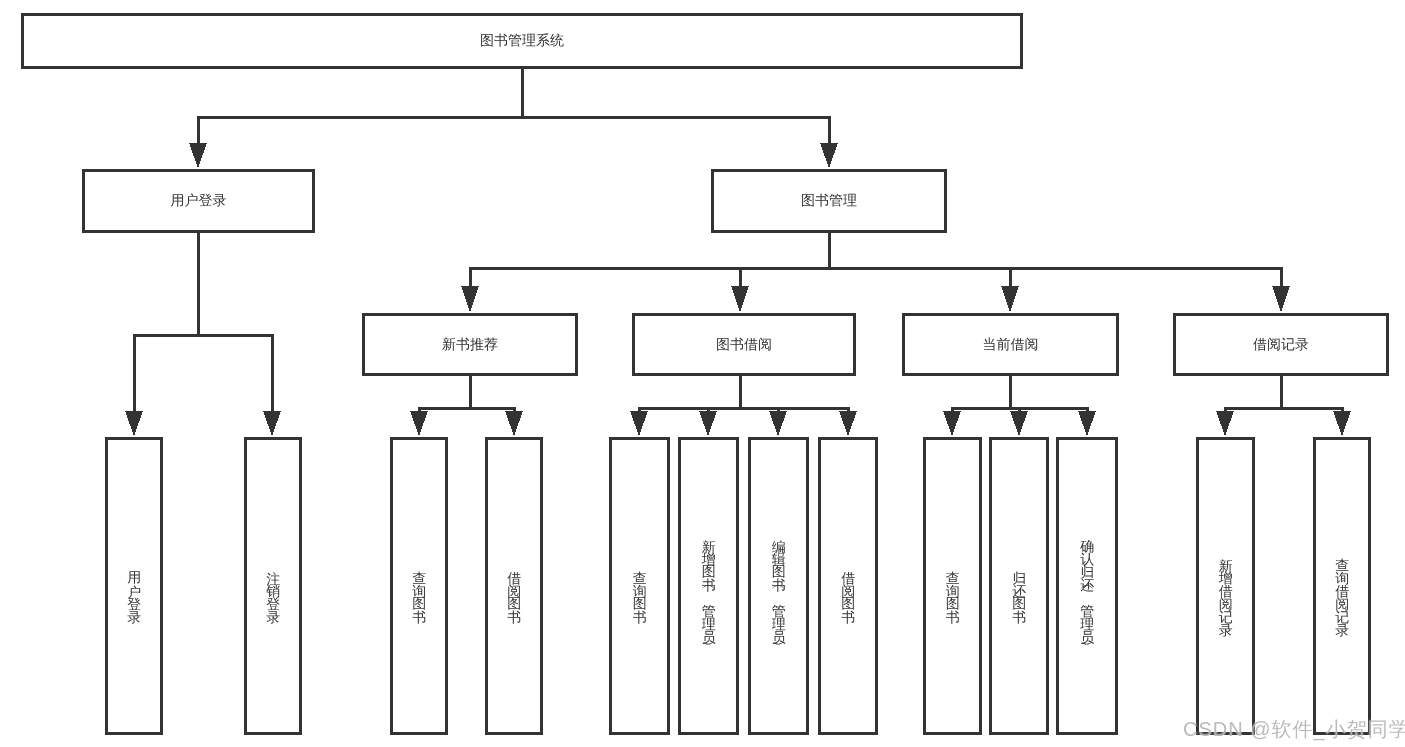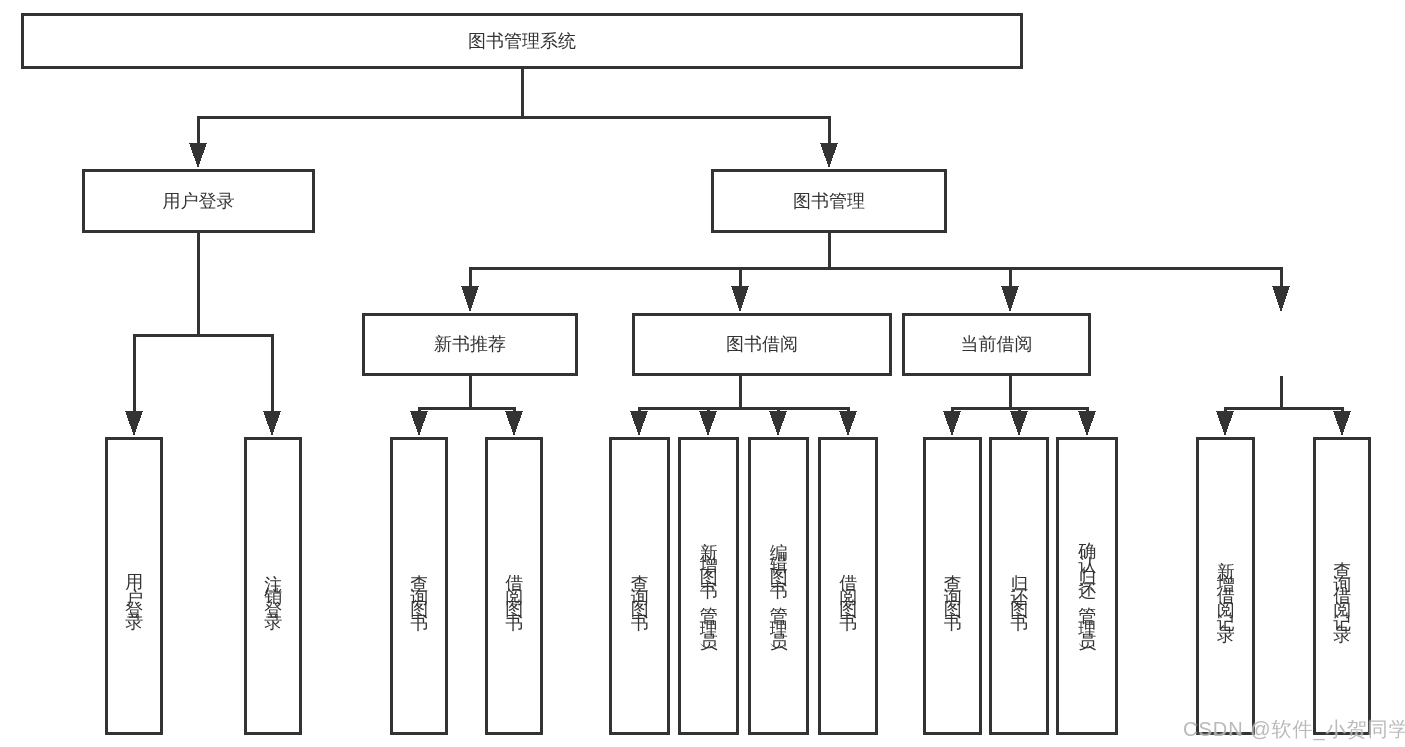--- a/index.html
+++ b/index.html
@@ -19,21 +19,21 @@
   }
   .node {
     position: absolute;
     box-sizing: border-box;
     border: 3px solid #333333;
     background: #ffffff;
     color: #333333;
     display: flex;
     align-items: center;
     justify-content: center;
-    font-size: 18px;
+    font-size: 14px;
     line-height: 1.25;
     text-align: center;
     z-index: 2;
   }
   .node.v {
     writing-mode: vertical-rl;
     text-orientation: mixed;
     letter-spacing: 13px;
   }
   .watermark {
@@ -127,22 +127,23 @@
       <polygon fill="#333333" stroke="none" points="1333,411 1351,411 1342,436"></polygon>
     </g>
   </svg>
 
   <div class="node h" style="left:21px;top:13px;width:1002px;height:56px">图书管理系统</div>
 
   <div class="node h" style="left:82px;top:169px;width:233px;height:64px">用户登录</div>
   <div class="node h" style="left:362px;top:313px;width:216px;height:63px">新书推荐</div>
 
   <div class="node h" style="left:711px;top:169px;width:236px;height:64px">图书管理</div>
-  <div class="node h" style="left:632px;top:313px;width:260px;height:63px">图书借阅</div>
-  <div class="node h" style="left:902px;top:313px;width:189px;height:63px">当前借阅</div>
+  <div class="node h" style="left:632px;top:313px;width:224px;height:63px">图书借阅</div>
+  <div class="node h" style="left:902px;top:313px;width:217px;height:63px">当前借阅</div>
+  <div class="node h" style="left:1173px;top:313px;width:216px;height:63px">借阅记录</div>
 
   <div class="node v" style="left:105px;top:437px;width:58px;height:298px">用户登录</div>
   <div class="node v" style="left:244px;top:437px;width:58px;height:298px">注销登录</div>
 
   <div class="node v" style="left:390px;top:437px;width:58px;height:298px">查询图书</div>
   <div class="node v" style="left:485px;top:437px;width:58px;height:298px">借阅图书</div>
 
   <div class="node v" style="left:609px;top:437px;width:61px;height:298px">查询图书</div>
   <div class="node v" style="left:678px;top:437px;width:61px;height:298px">新增图书（管理员）</div>
   <div class="node v" style="left:748px;top:437px;width:61px;height:298px">编辑图书（管理员）</div>

